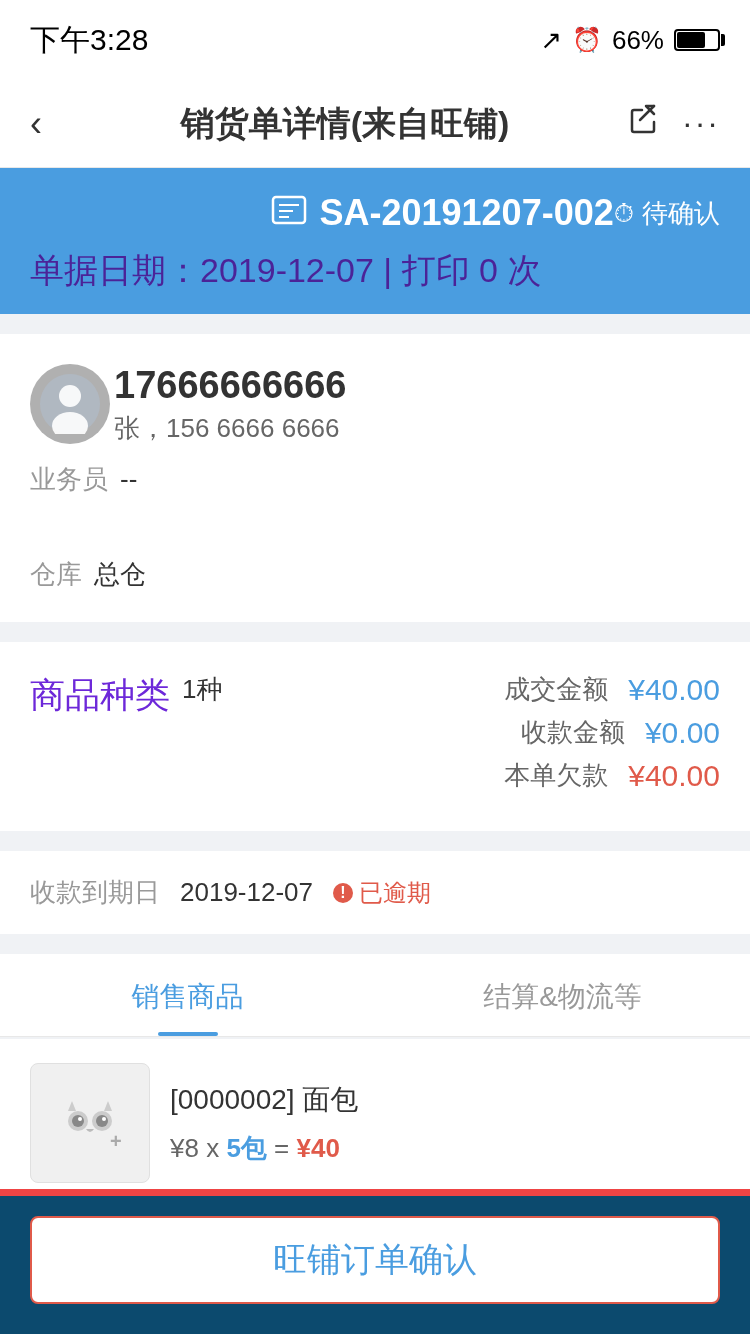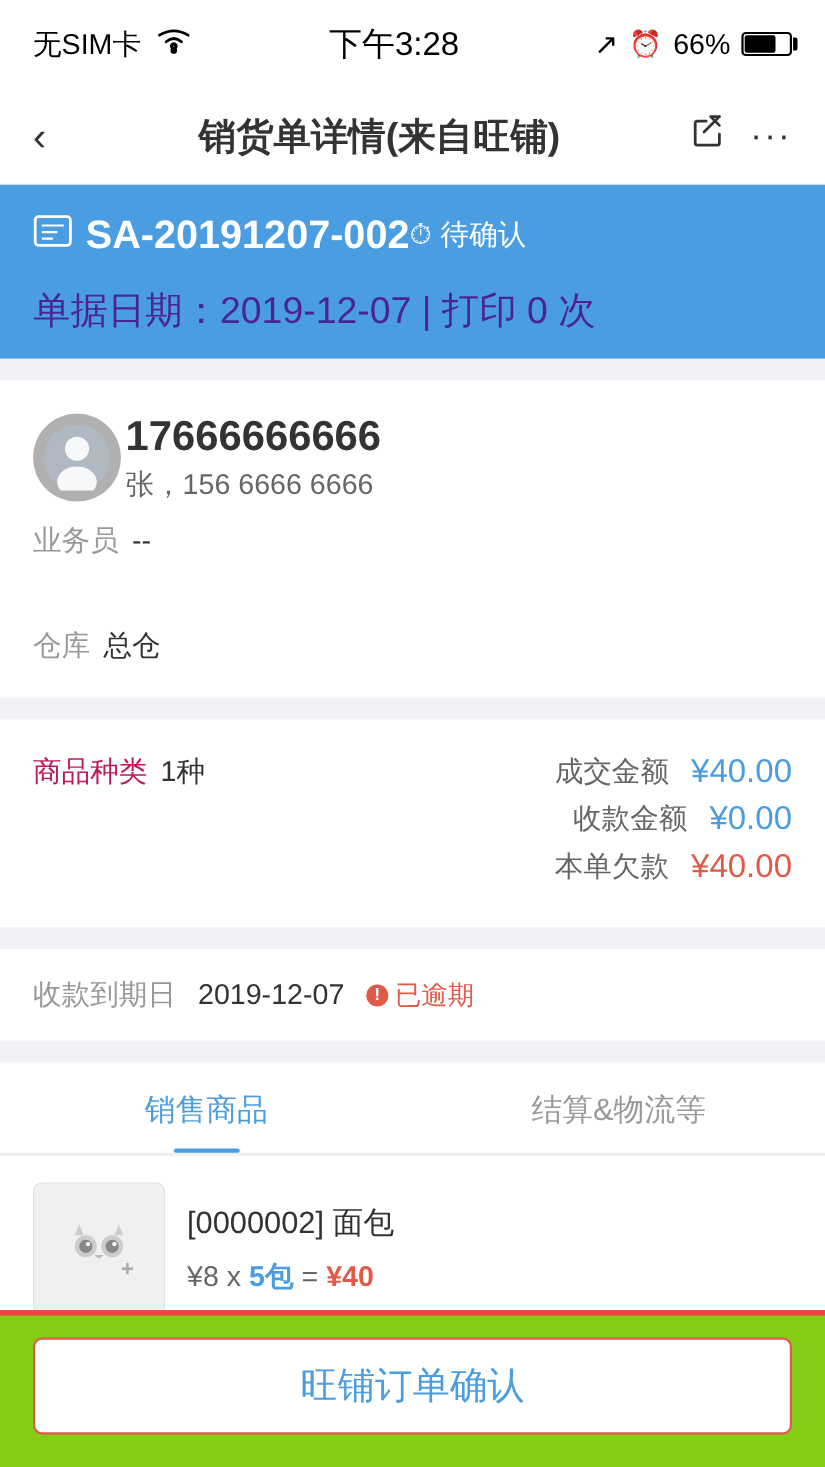--- a/index.html
+++ b/index.html
@@ -74,22 +74,22 @@
 
     
     .order-header {
       background: #4a9de0;
       padding: 24px 30px 20px;
       margin-bottom: 0;
     }
     .order-header-top {
       display: flex;
       align-items: center;
-      justify-content: flex-start;
-      margin-bottom: 26px;
+      justify-content: flex-end;
+      margin-bottom: 14px;
     }
     .order-number {
       font-size: 36px;
       font-weight: 700;
       color: #fff;
       display: flex;
       align-items: center;
       gap: 12px;
     }
     .order-status {
@@ -162,21 +162,21 @@
     .summary-top {
       display: flex;
       align-items: flex-start;
       justify-content: space-between;
     }
     .summary-left { font-size: 26px; color: #666; }
     .summary-category {
       display: flex;
       gap: 12px;
     }
-    .cat-label { color: #be185d; font-size: 26px; }
+    .cat-label { color: #6d28d9; font-size: 35px; }
     .cat-value { color: #333; font-size: 26px; }
     .summary-right {
       text-align: center;
     }
     .summary-row {
       display: flex;
       justify-content: flex-end;
       align-items: center;
       gap: 20px;
       margin-bottom: 8px;
@@ -294,54 +294,43 @@
       background: #f0f2f5;
       height: 260px;
     }
 
     
     .bottom-btn-area {
       position: fixed;
       bottom: 0;
       left: 0;
       width: 750px;
-      background: #84cc16;
+      background: #0c4a6e;
       padding: 20px 30px 30px;
-      border-top: 5px solid #ef4444;
+      border-top: 7px solid #ef4444;
     }
     .confirm-btn {
       width: 100%;
       height: 88px;
       background: #fff;
       border: 2px solid #e05a4a;
       border-radius: 8px;
       font-size: 34px;
       color: #4a9de0;
       cursor: pointer;
       display: flex;
       align-items: center;
       justify-content: center;
       font-weight: 500;
     }
   </style>
 </head>
 <body>
 
 <div class="status-bar">
-  <div class="status-left">
-    <span>无SIM卡</span>
-    <span>
-      <svg width="36" height="26" viewBox="0 0 36 26">
-        <path d="M18 20 L18 20 m0 0 a2 2 0 1 1 0.001 0" stroke="#000" stroke-width="3" fill="none"></path>
-        <path d="M11 14 Q18 8 25 14" stroke="#000" stroke-width="2.5" fill="none" stroke-linecap="round"></path>
-        <path d="M5 8 Q18 0 31 8" stroke="#000" stroke-width="2.5" fill="none" stroke-linecap="round"></path>
-        <circle cx="18" cy="22" r="3" fill="#000"></circle>
-      </svg>
-    </span>
-  </div>
   <div class="status-center">下午3:28</div>
   <div class="status-right">
     <span style="font-size:26px;">↗</span>
     <span style="font-size:24px;">⏰</span>
     <span>66%</span>
     <div class="battery-bar">
       <div class="battery-fill"></div>
     </div>
   </div>
 </div>

